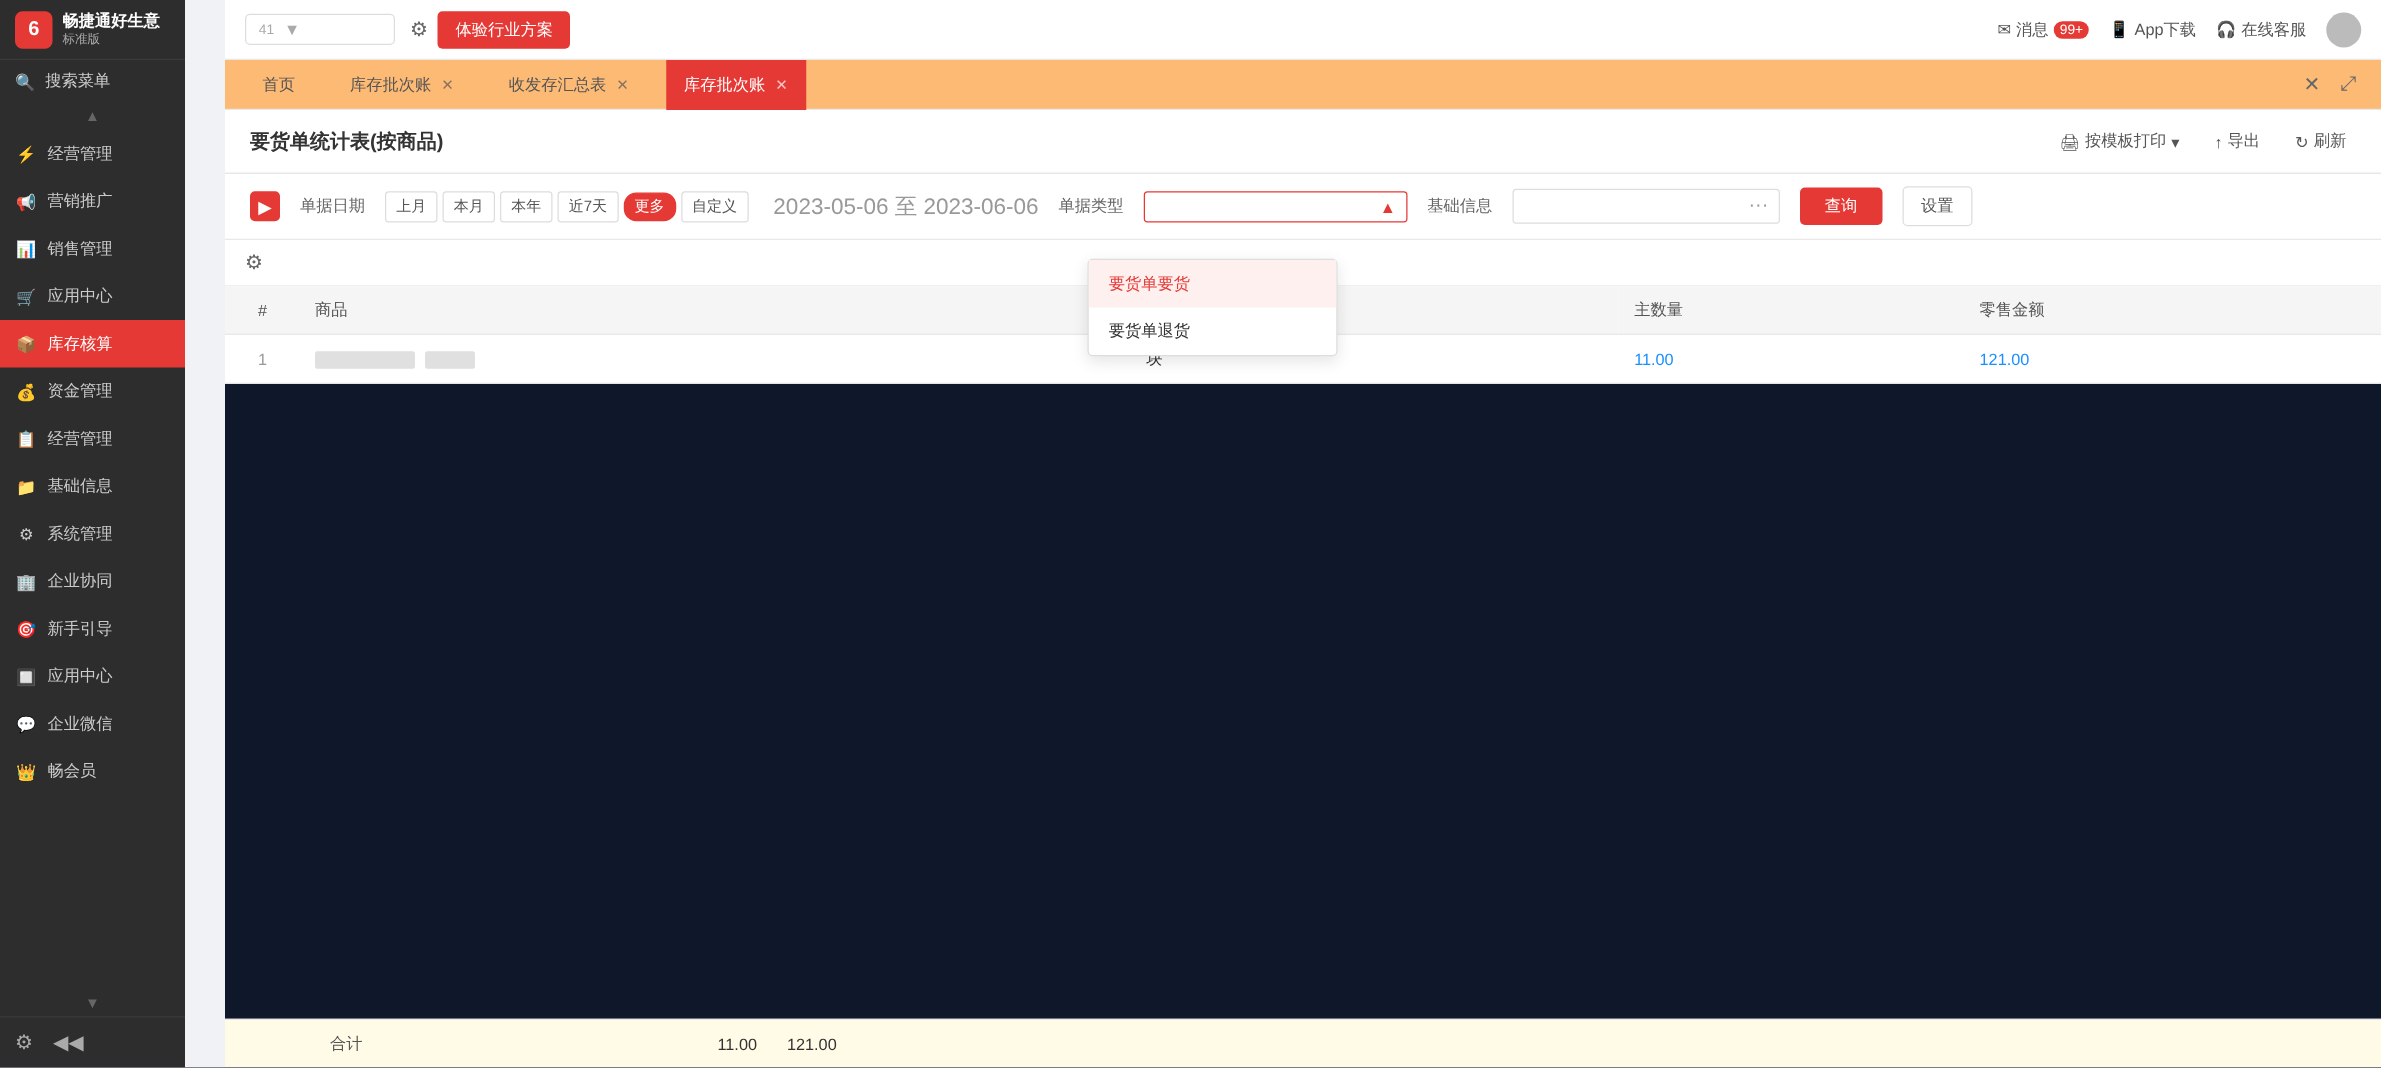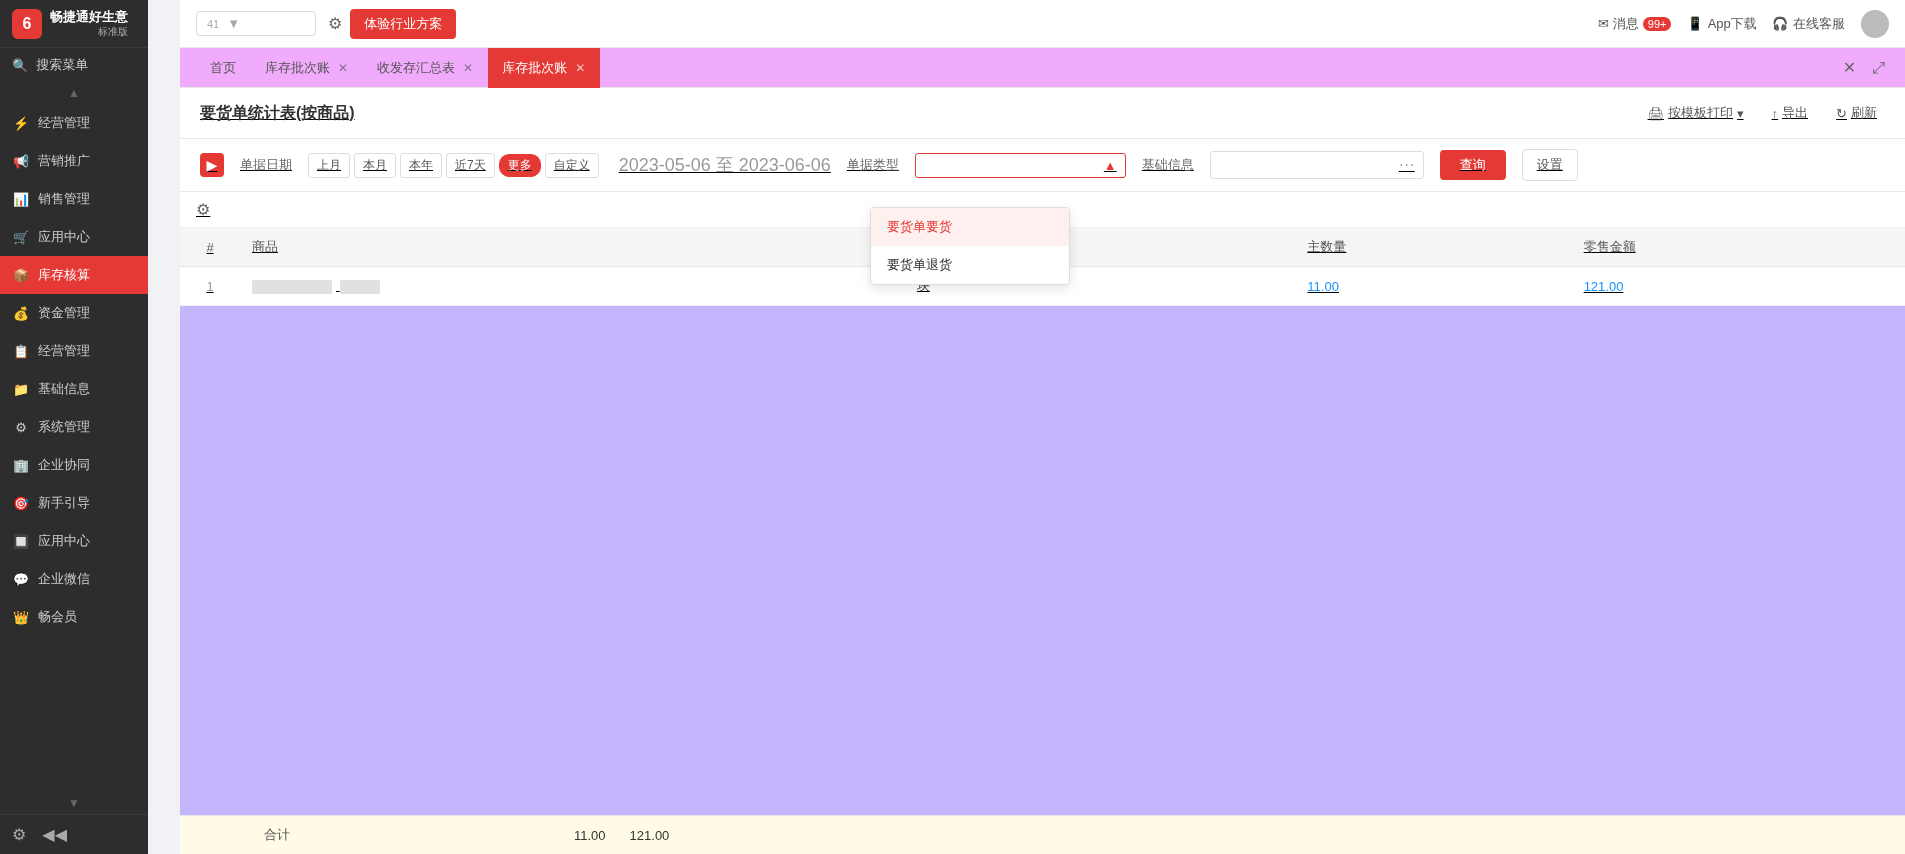--- a/index.html
+++ b/index.html
@@ -30,21 +30,21 @@
       align-items: center;
       justify-content: center;
       color: white;
       font-weight: bold;
       font-size: 16px;
       margin-right: 8px;
       flex-shrink: 0;
     }
     .sidebar-logo-text { color: white; font-size: 12px; line-height: 1.3; }
     .sidebar-logo-text .title { font-size: 13px; font-weight: bold; text-align: center; }
-    .sidebar-logo-text .subtitle { color: #aaa; font-size: 10px; text-align: right; }
+    .sidebar-logo-text .subtitle { color: #aaa; font-size: 10px; }
     .sidebar-search {
       display: flex;
       align-items: center;
       padding: 8px 12px;
       color: #ccc;
       cursor: pointer;
       font-size: 13px;
       gap: 8px;
     }
     .sidebar-nav { flex: 1; overflow-y: auto; }
@@ -120,27 +120,27 @@
       background: #e53935;
       color: white;
       border-radius: 10px;
       padding: 1px 5px;
       font-size: 11px;
     }
     .avatar { width: 28px; height: 28px; border-radius: 50%; background: #ccc; }
 
     
     .tabs-bar {
-      background: #f0abfc;
+      background: #fdba74;
       height: 40px;
       display: flex;
       align-items: center;
       padding: 0 16px;
       border-bottom: 1px solid #e8e8e8;
-      gap: 0;
+      gap: 15px;
       flex-shrink: 0;
       position: relative;
     }
     .tab {
       display: flex;
       align-items: center;
       padding: 0 14px;
       height: 40px;
       cursor: pointer;
       font-size: 13px;
@@ -170,24 +170,23 @@
       color: #666;
       cursor: pointer;
       font-size: 16px;
       padding: 4px;
     }
 
     
     .page-content {
       flex: 1;
       overflow: auto;
-      background: #c4b5fd;
+      background: #0f172a;
       padding: 0;
       position: relative;
-      text-decoration: underline;
     }
 
     
     .page-header {
       background: white;
       padding: 12px 20px;
       display: flex;
       align-items: center;
       justify-content: space-between;
       border-bottom: 1px solid #e8e8e8;

